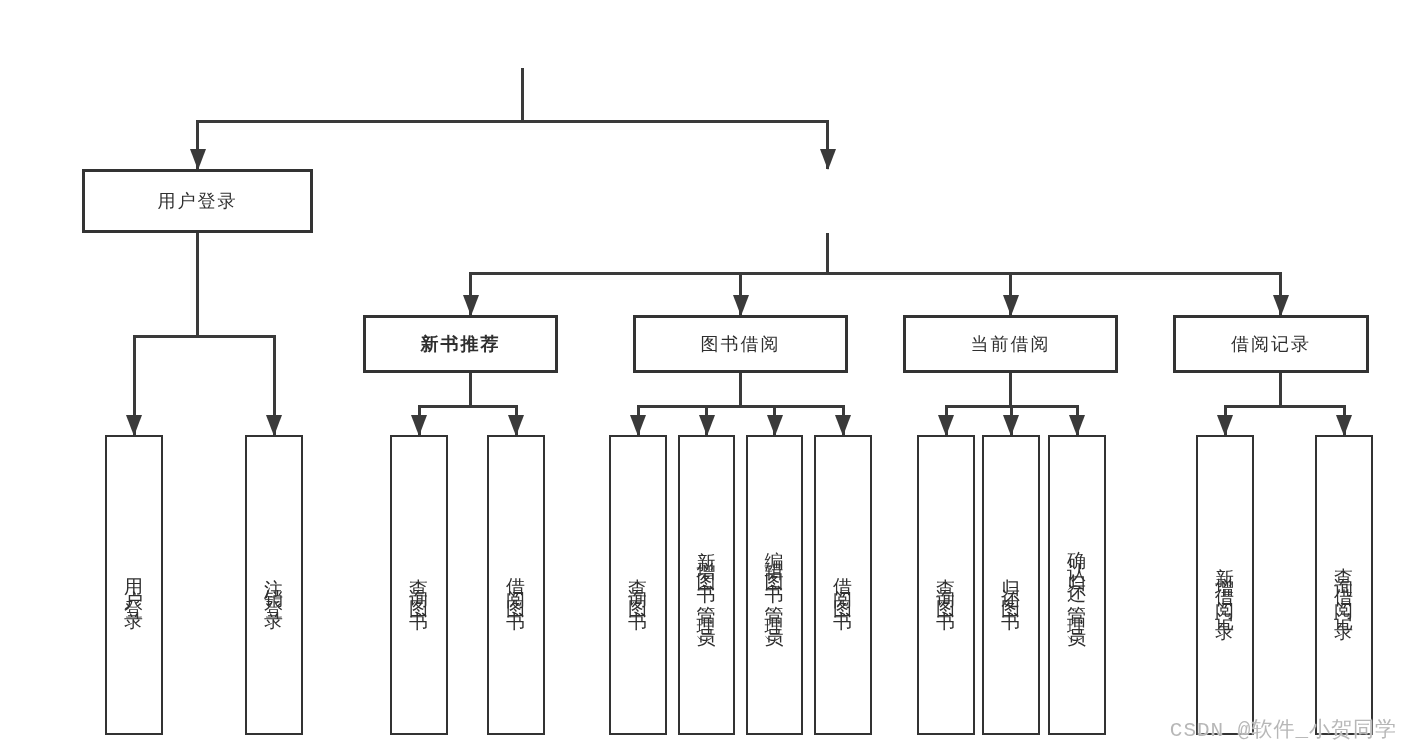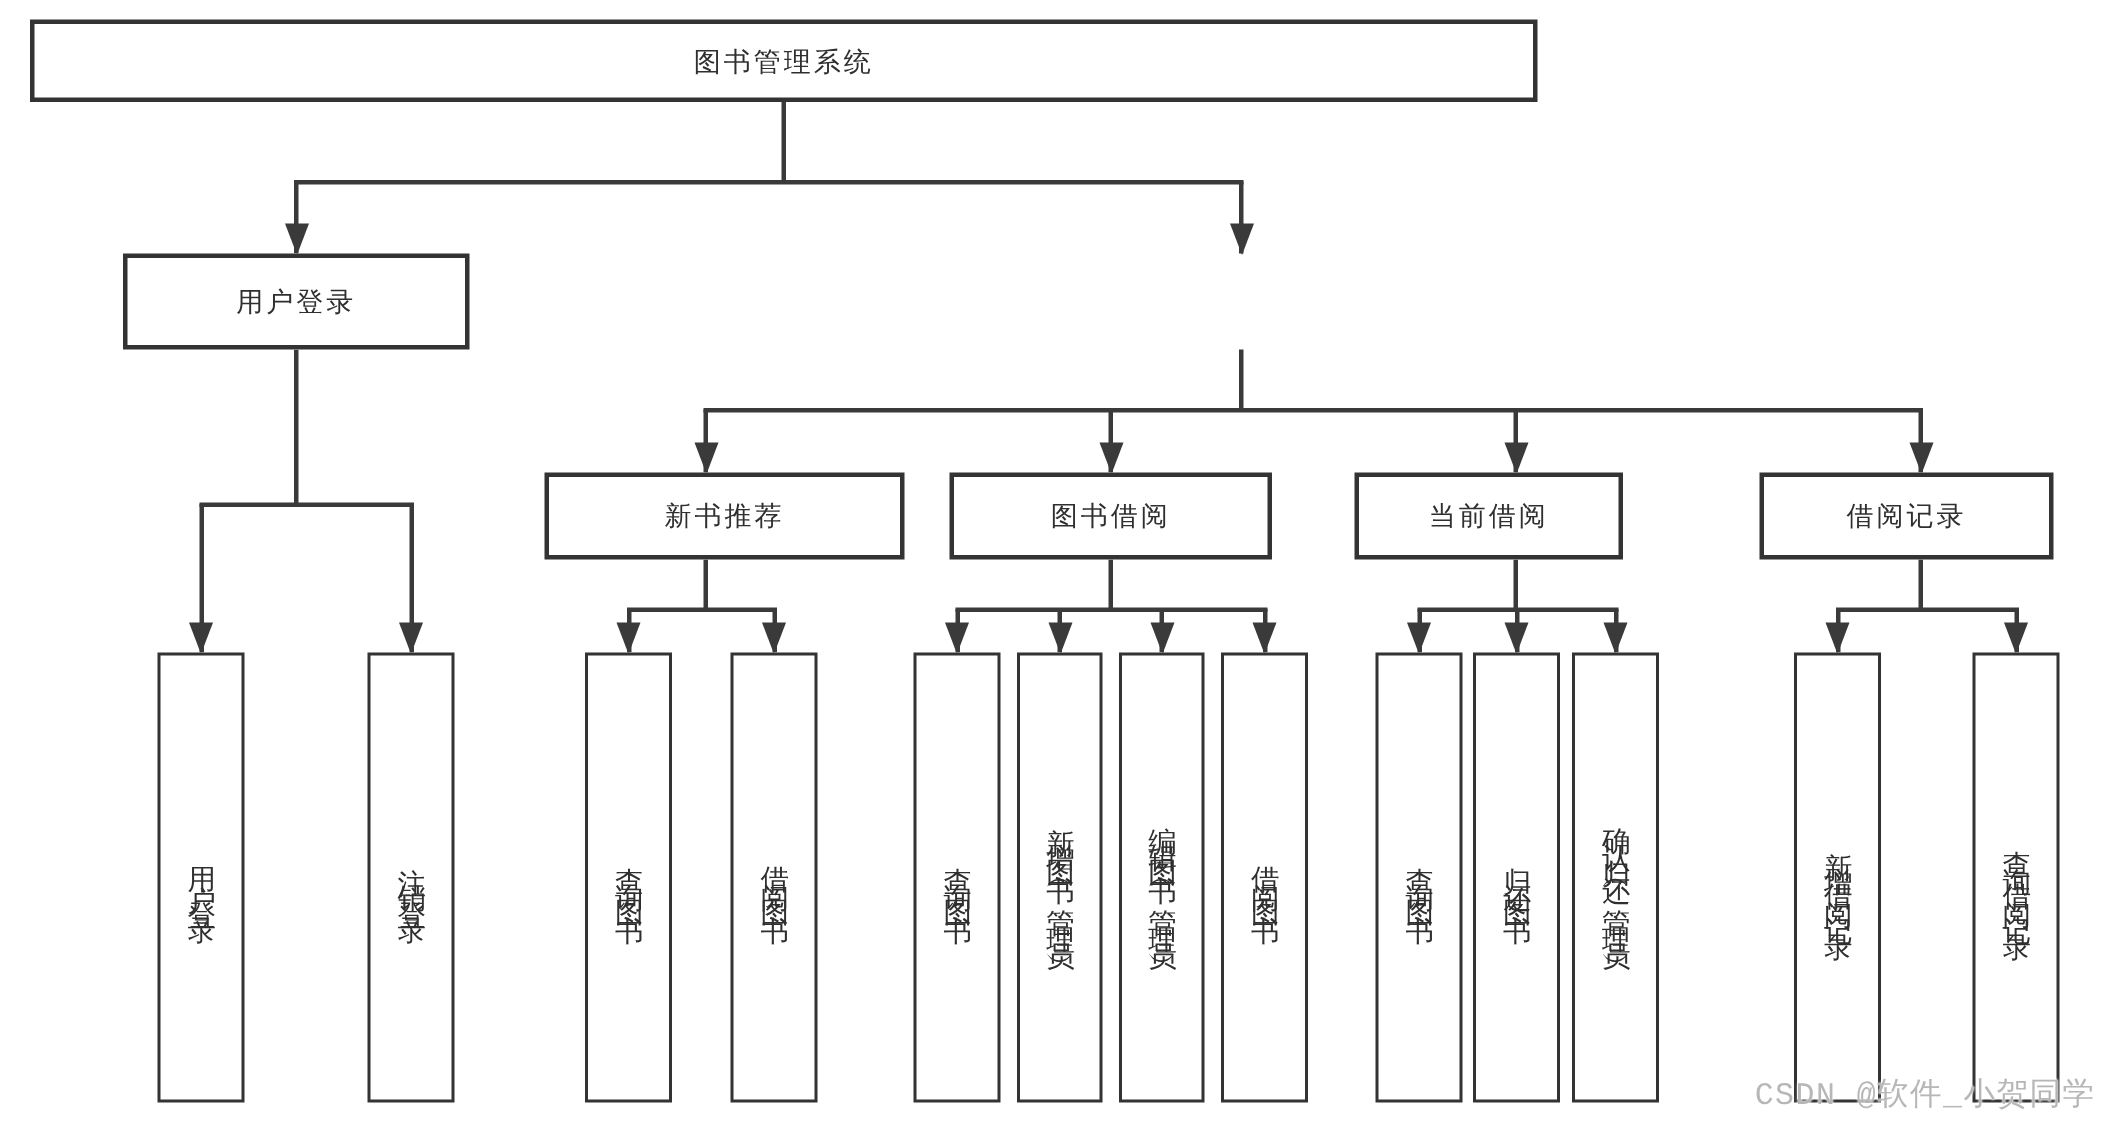--- a/index.html
+++ b/index.html
@@ -62,33 +62,30 @@
     z-index: 5;
     white-space: nowrap;
     font-family: Liberation Mono, monospace;
   }
 </style>
 </head>
 <body>
 
 <div id="stage">
   <div class="watermark">CSDN @软件_小贺同学</div>
-<div class="node" style="left: 20px; top: 13px; width: 1005px; height: 55px;">
-      <span class="lbl">图书管理系统</span>
-    </div>
     <div class="node" style="left: 82px; top: 169px; width: 231px; height: 64px;">
       <span class="lbl">用户登录</span>
     </div>
-    <div class="node" style="left: 363px; top: 315px; width: 240px; height: 58px;">
+    <div class="node" style="left: 363px; top: 315px; width: 195px; height: 58px; font-weight: bold;">
       <span class="lbl">新书推荐</span>
     </div>
     <div class="node" style="left: 633px; top: 315px; width: 215px; height: 58px;">
       <span class="lbl">图书借阅</span>
     </div>
-    <div class="node" style="left: 903px; top: 315px; width: 179px; height: 58px;">
+    <div class="node" style="left: 903px; top: 315px; width: 215px; height: 58px;">
       <span class="lbl">当前借阅</span>
     </div>
     <div class="node" style="left: 1173px; top: 315px; width: 196px; height: 58px;">
       <span class="lbl">借阅记录</span>
     </div>
     <div class="node vert" style="left: 105px; top: 435px; width: 58px; height: 300px;">
       <span class="lbl">用户登录</span>
     </div>
     <div class="node vert" style="left: 245px; top: 435px; width: 58px; height: 300px;">
       <span class="lbl">注销登录</span>

